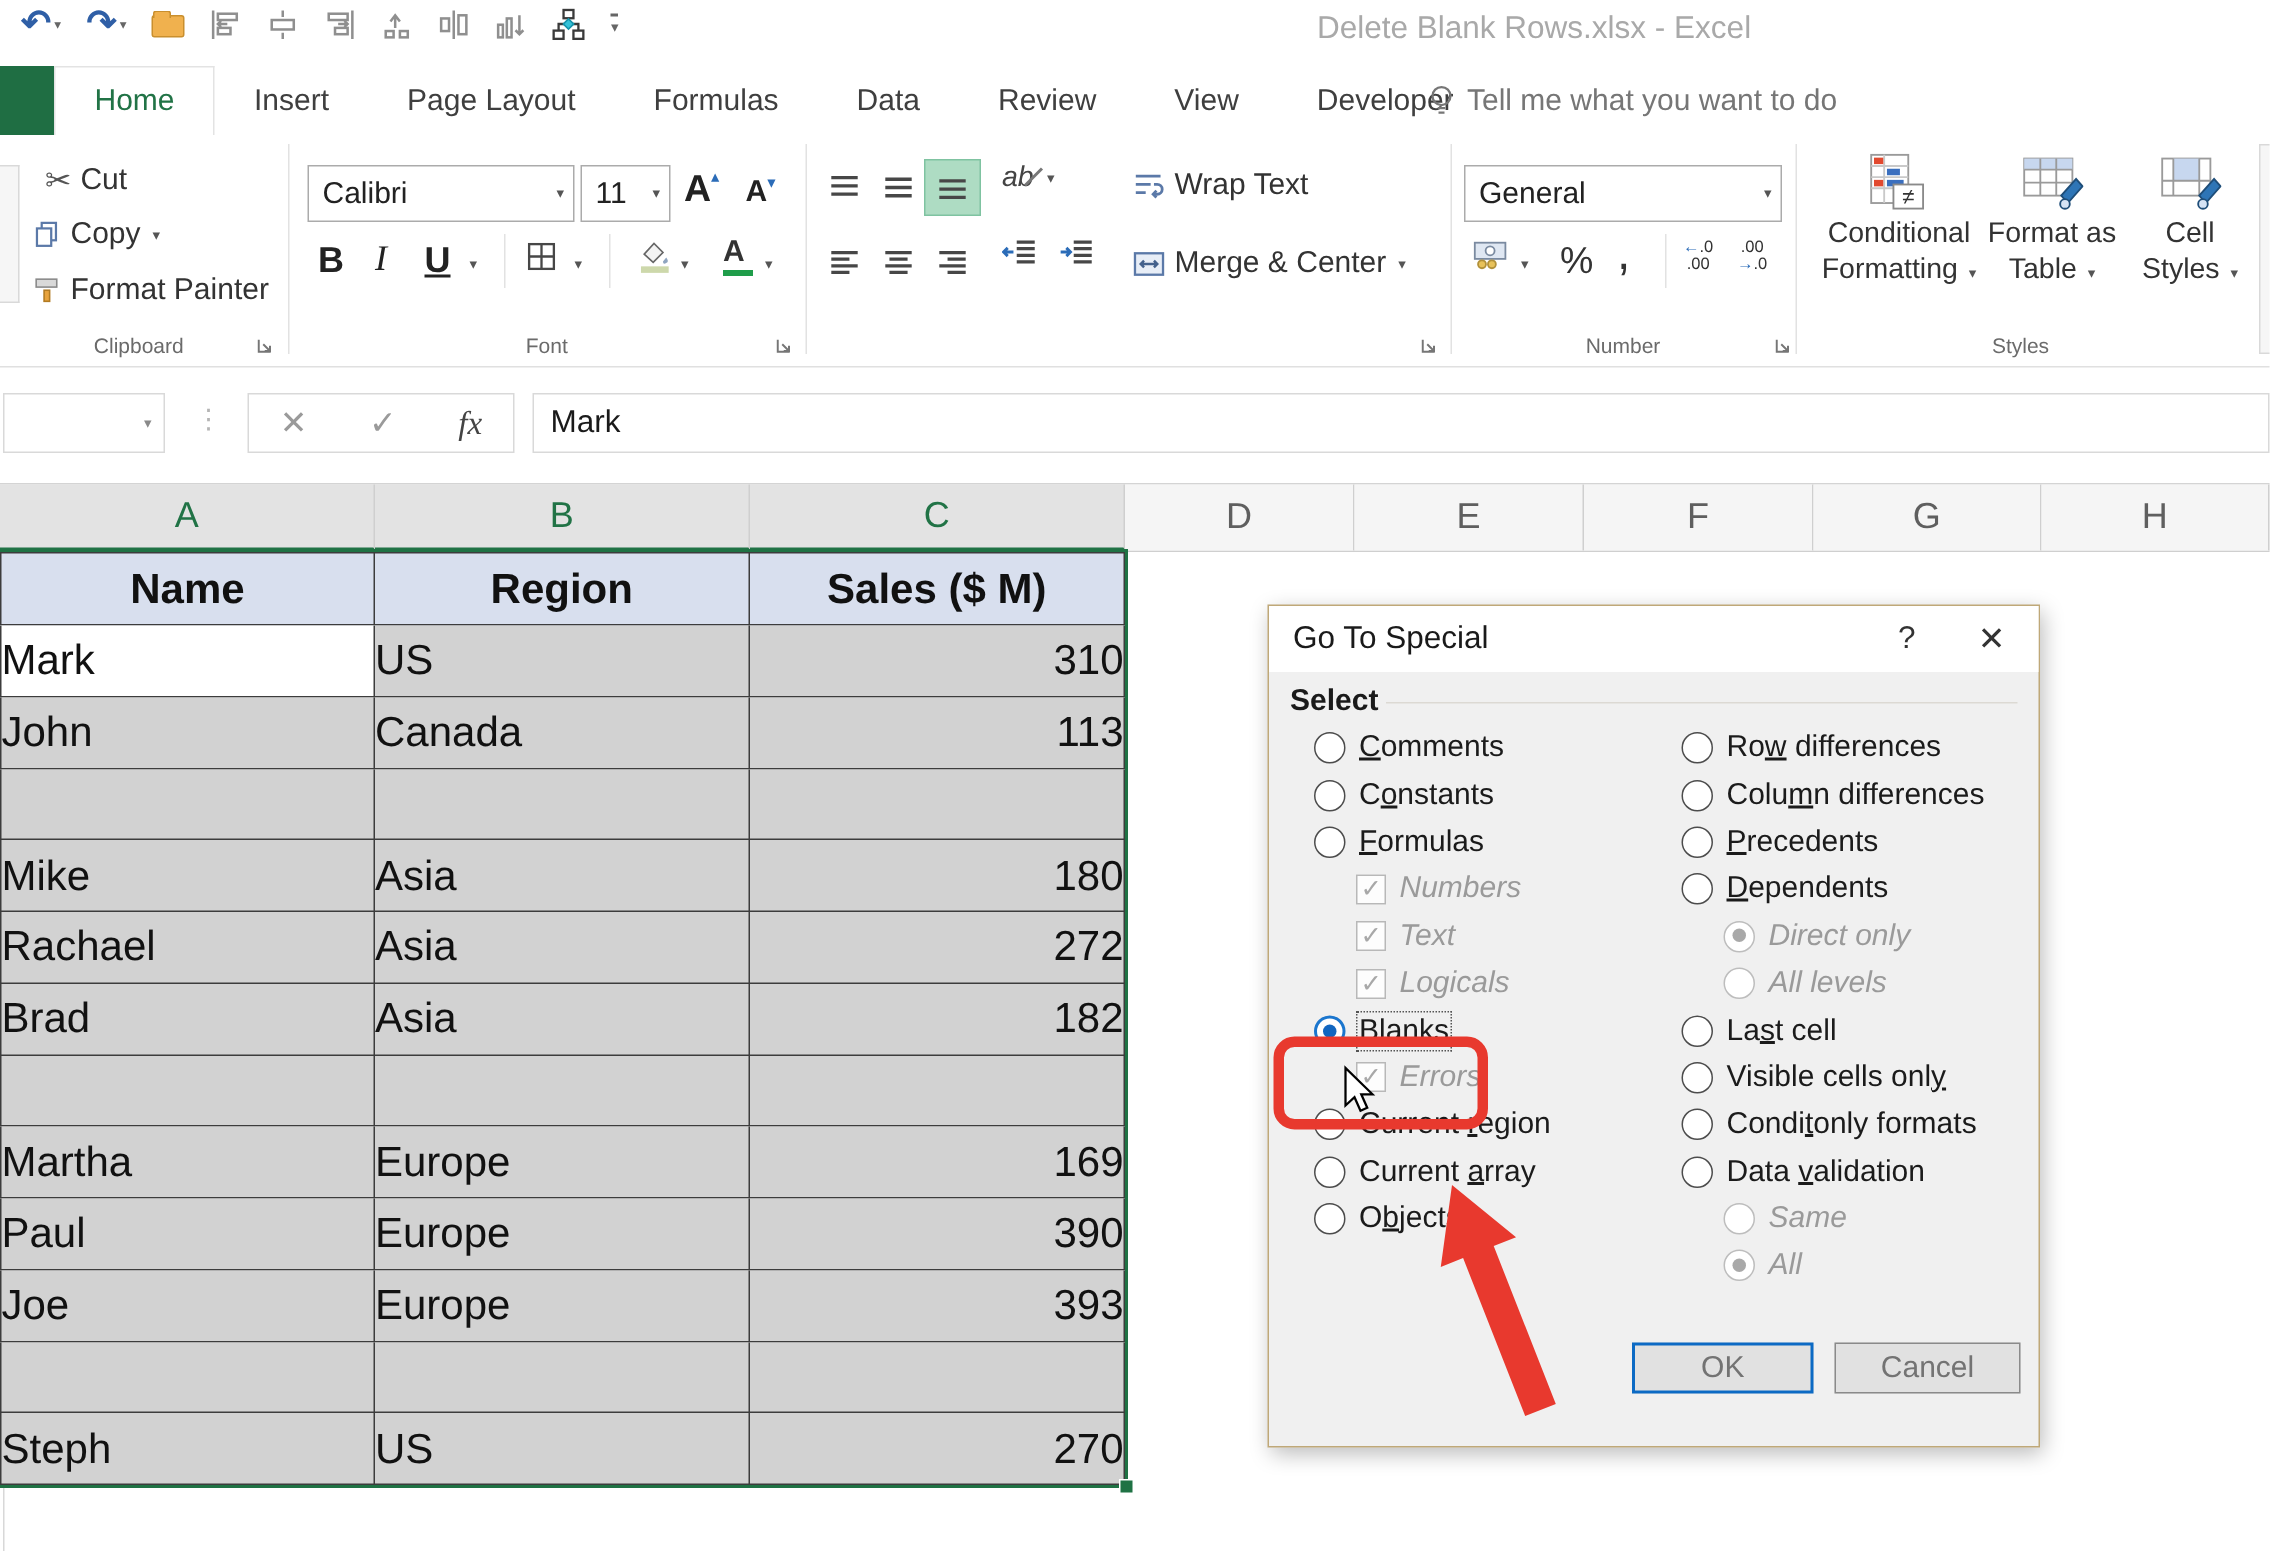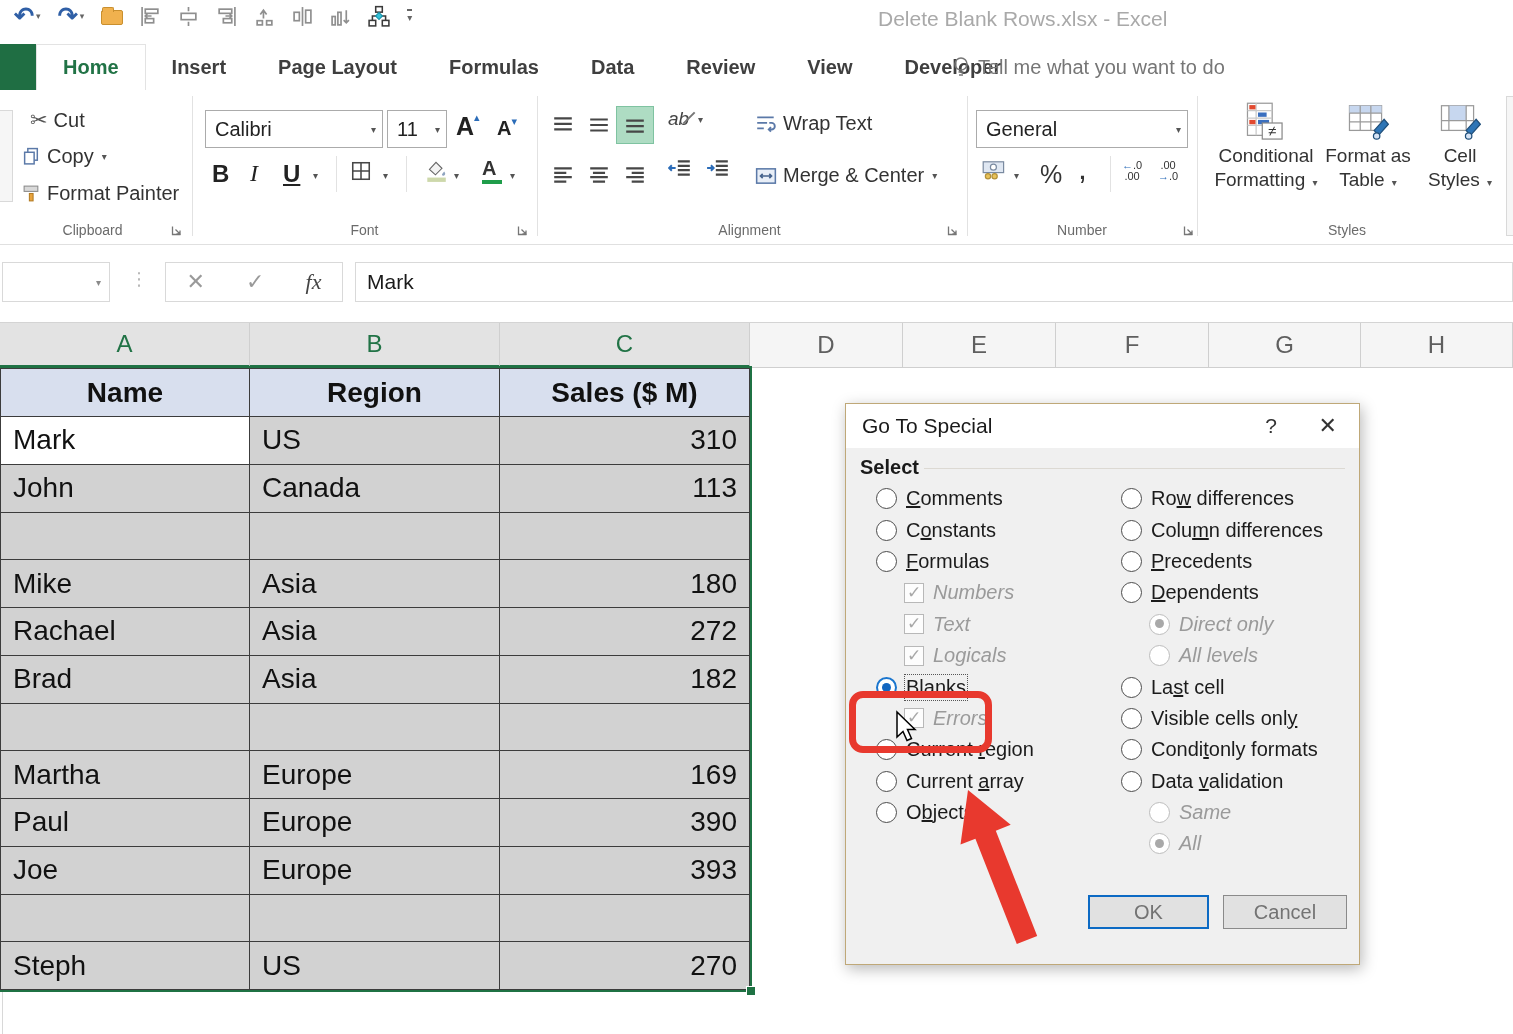--- a/index.html
+++ b/index.html
@@ -11,21 +11,21 @@
   .qat-item { display:flex; align-items:center; gap:2px; cursor:default; }
   .undoredo { font-size:24px; color:#2f5fa6; line-height:22px; font-weight:bold;}
   .mini-caret { font-size:9px; color:#666; }
   .folder { width:22px; height:15px; background:#f0b14e; border:1px solid #c98f2e; border-radius:2px; position:relative; margin-top:3px;}
   .folder:before { content:""; position:absolute; left:0; top:-4px; width:10px; height:4px; background:#f0b14e; border:1px solid #c98f2e; border-bottom:none; border-radius:2px 2px 0 0; }
   .qat-caret-bar { display:inline-block; border-top:2px solid #666; font-size:10px; color:#666; padding-top:1px; }
   #win-title { position:absolute; left:878px; top:7px; font-size:21px; color:#a9a9a9;text-align:right; }
   
   #tabsrow { position:absolute; left:0; top:44px; width:1513px; height:46px; background:#fff; }
   #file-stub { position:absolute; left:0; top:0; width:36px; height:46px; background:#1f6e43; }
-  #ribbon-tabs { position:absolute; left:36px; top:0; height:46px; display:flex;font-weight:bold; }
+  #ribbon-tabs { position:absolute; left:36px; top:0; height:46px; display:flex; }
   .rtab { padding:0 26px; font-size:20px; color:#3f3f3f; display:flex; align-items:center; cursor:pointer; }
   .rtab.active { color:#217346; background:#fff; border:1px solid #e3e3e3; border-bottom:none; }
   #tellme { position:absolute; left:952px; top:0; height:46px; display:flex; align-items:center; gap:8px; font-size:20px; color:#767676; }
   
   #ribbon { position:absolute; left:0; top:90px; width:1513px; height:155px; background:#fff; border-bottom:1px solid #e0e0e0; }
   .gsep { position:absolute; top:6px; width:1px; height:140px; background:#e2e2e2; }
   .glabel { position:absolute; top:132px; font-size:14px; color:#6b6b6b; text-align:center; }
   .launcher { position:absolute; top:134px; cursor:pointer; }
   .rbtn { position:absolute; display:flex; align-items:center; gap:6px; font-size:20px; color:#333; cursor:pointer; }
   .caret { font-size:10px; color:#555; margin-left:2px; }
@@ -48,21 +48,21 @@
   #fbtns .g { color:#9a9a9a; font-size:22px; cursor:pointer; }
   #fx { font-family:"Liberation Serif",serif; font-style:italic; font-size:22px; color:#444; cursor:pointer; }
   #formulabox { position:absolute; left:355px; top:262px; width:1158px; height:40px; border:1px solid #d9d9d9; background:#fff; display:flex; align-items:center; padding-left:11px; font-size:21px; color:#1a1a1a; }
   
   #sheet { position:absolute; left:0; top:318px; width:1513px; height:716px; background:#fff; }
   #column-headers { position:absolute; left:0; top:4px; height:46px; display:flex; border-top:1px solid #d4d4d4; border-bottom:1px solid #cfcfcf; width:1513px; background:#f5f5f5;}
   .colhead { height:44px; display:flex; align-items:center; justify-content:center; font-size:24px; color:#5f5f5f; border-right:1px solid #cfcfcf; background:#f5f5f5; cursor:cell; }
   .colhead.sel { background:#e3e3e3; color:#217346; border-bottom:2px solid #217346; }
   #data-table { position:absolute; left:0; top:50px; width:750px; }
   .trow { display:flex; }
-  .tcell { width:250px; height:47.75px; background:#d2d2d2; border-right:1.5px solid #3c3c3c; border-bottom:1.5px solid #3c3c3c; font-size:28px; color:#111; display:flex; align-items:center; padding:0 12px; cursor:cell; }
+  .tcell { width:250px; height:47.75px; background:#d2d2d2; border-right:1.5px solid #3c3c3c; border-bottom:1.5px solid #3c3c3c; font-size:28px; color:#111; display:flex; align-items:center; padding:0 0; cursor:cell; }
   .trow:first-child .tcell { border-top:1.5px solid #3c3c3c; }
   .tcell:first-child { border-left:1.5px solid #3c3c3c; }
   .thead .tcell { height:49px; background:#d8dfee; font-weight:bold; justify-content:center; }
   .tcell.num { justify-content:flex-end; }
   .tcell.active { background:#fff; }
   #sel-outline { position:absolute; left:-2px; top:48px; width:754px; height:626px; border:2.5px solid #1f7244; pointer-events:none; }
   #fill-handle { position:absolute; left:746px; top:668px; width:10px; height:10px; background:#1f7244; border:1.5px solid #fff; }
   #belowline { position:absolute; left:2px; top:674px; width:1px; height:44px; background:#d8d8d8; }
   
   #dialog { position:absolute; left:845px; top:403px; width:515px; height:562px; background:#f0f0f0; border:1px solid #bfa878; box-shadow:2px 4px 14px rgba(0,0,0,.28); }
@@ -379,21 +379,20 @@
       <span>Wrap Text</span>
     </div>
   <div class="rbtn" style="left:755px;top:74px">
       <svg width="22" height="20" viewBox="0 0 20 18">
         <rect x="1.5" y="2.5" width="17" height="13" fill="#e8eef7" stroke="#5b79a8" stroke-width="1.4"></rect>
         <path d="M5 9h10M7 7 5 9l2 2M13 7l2 2-2 2" stroke="#44618c" stroke-width="1.5" fill="none"></path>
       </svg>
       <span>Merge &amp; Center</span>
       <span class="caret">▾</span>
     </div>
-  <div class="glabel" style="left:537px;width:425px">Alignment</div>
   <div class="launcher" style="left:946px">
       <svg width="13" height="13" viewBox="0 0 13 13">
         <g stroke="#767676" stroke-width="1.3" fill="none">
           <path d="M2.5 2.5v8h8"></path>
           <path d="M5.5 5.5l4.5 4.5M10 6.5v3.5H6.5"></path>
         </g>
       </svg>
     </div>
 
   <div class="combo" style="left:976px;top:20px;width:212px;height:38px">

